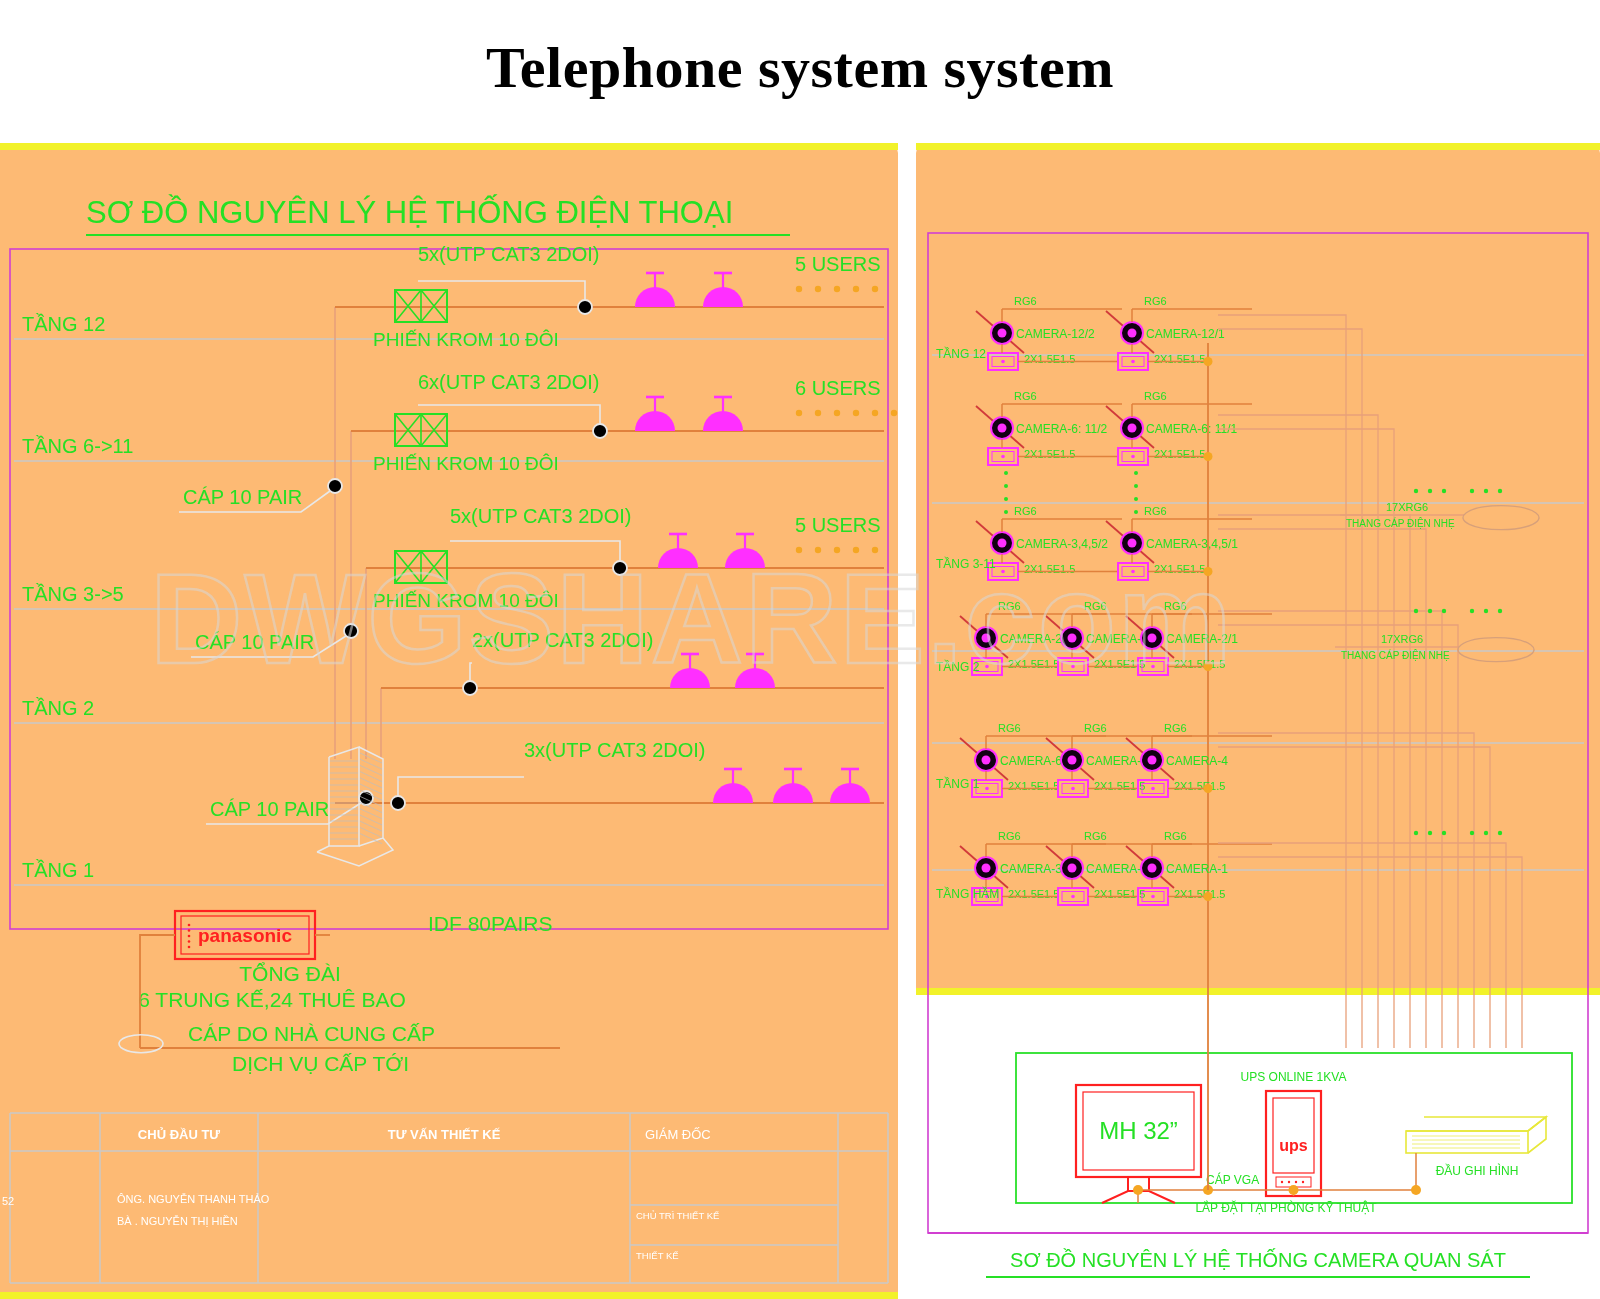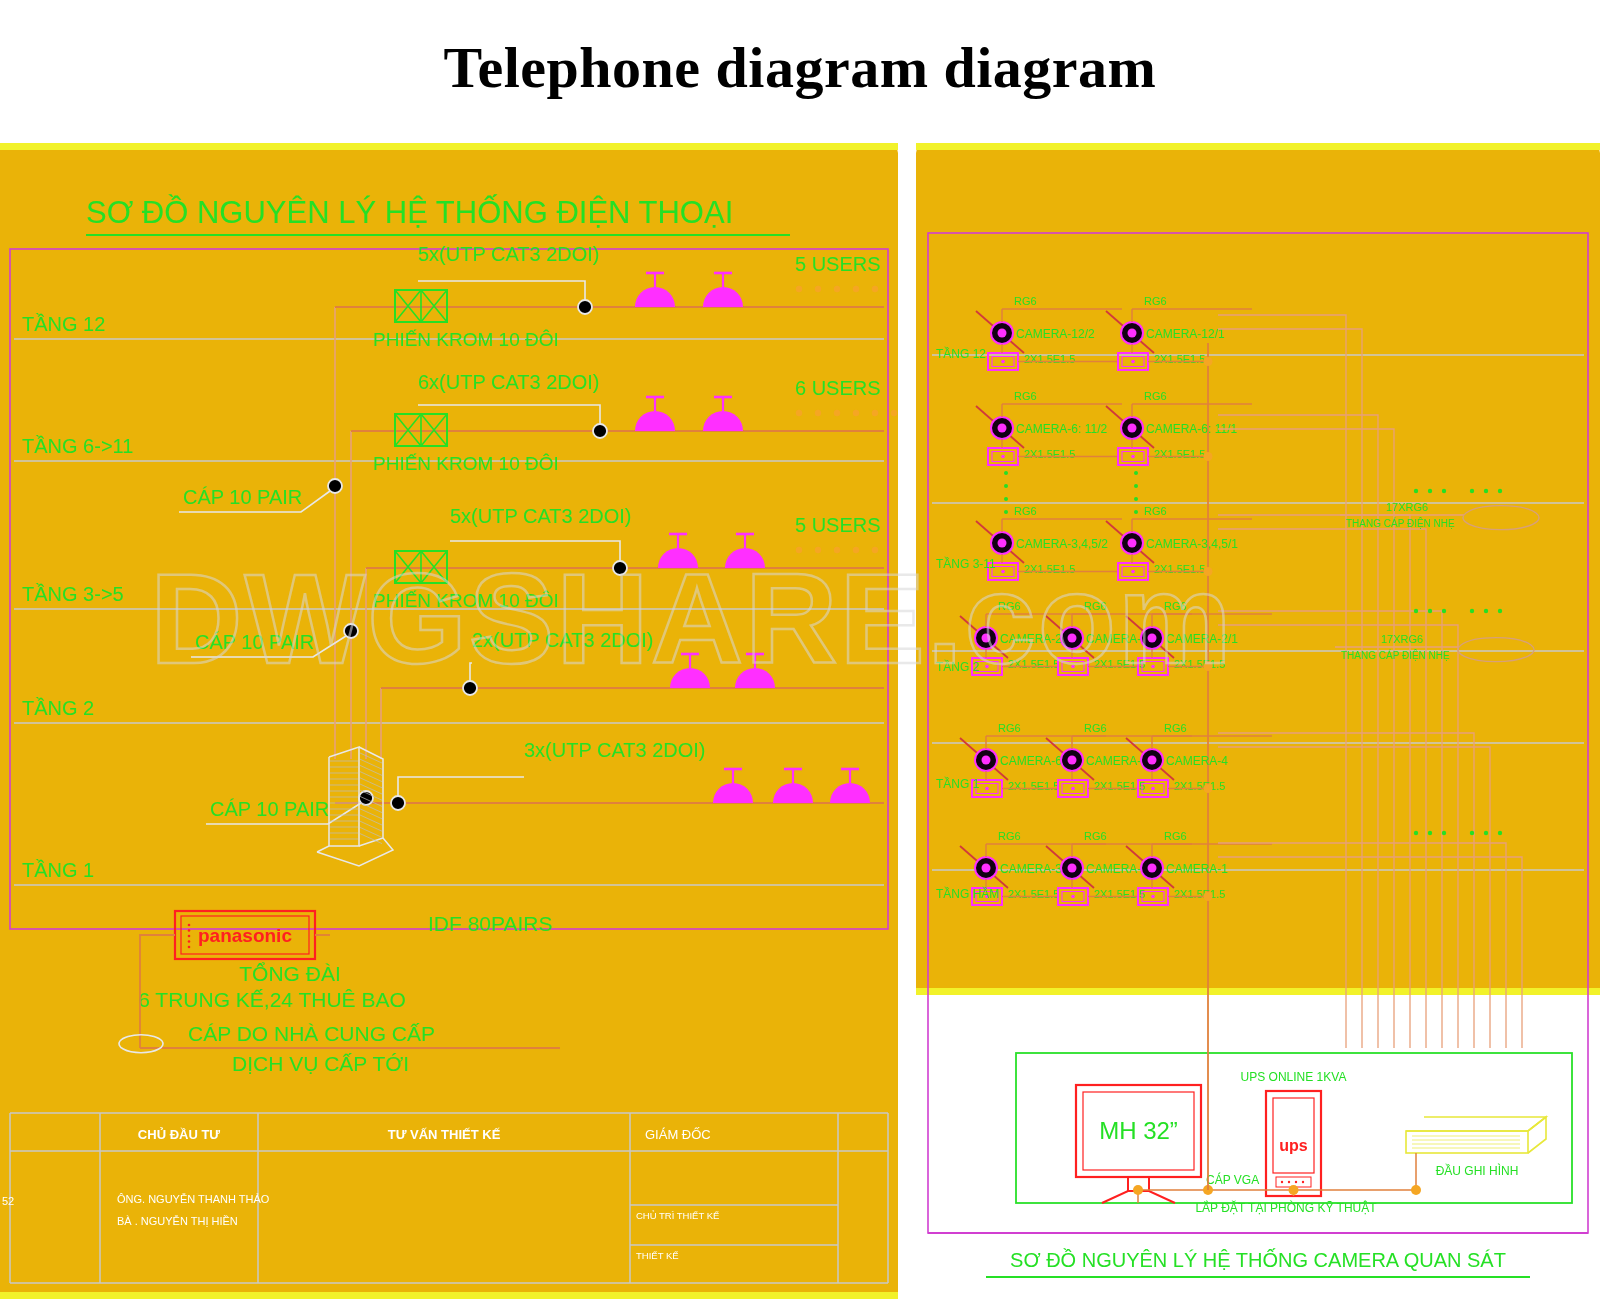--- a/index.html
+++ b/index.html
@@ -15,21 +15,21 @@
     position:absolute; top:34px; left:0; width:1600px;
     text-align:center;
     font-family:"Liberation Serif", serif;
     font-weight:bold;
     font-size:58px;
     color:#000000;
     letter-spacing:0.5px;
   }
   .panel {
     position:absolute;
-    background:#eab308;
+    background:#fdba74;
     border-radius:10px;
   }
   #panel-left  { left:0px;   top:143px; width:898px; height:1156px; border-radius:0 10px 0 0;}
   #panel-right { left:916px; top:143px; width:684px; height:852px; border-radius:10px 10px 0 0;}
   .yellowbar {
     position:absolute; left:0; top:0; width:100%; height:7px;
     background:#f2f22a;
   }
   .yellowbar.bottom { top:auto; bottom:0; }
   
@@ -46,21 +46,21 @@
     color:transparent;
     -webkit-text-stroke:2.5px rgba(215,215,215,0.55);
     white-space:nowrap;
     pointer-events:none;
     z-index:40;
   }
 </style>
 </head>
 <body>
 
-<div id="page-title">Telephone diagram diagram</div>
+<div id="page-title">Telephone system system</div>
 
 <div class="panel" id="panel-left">
   <div class="yellowbar"></div>
   <div class="yellowbar bottom"></div>
   <svg class="layer" id="left-svg" width="898" height="1156">
       <text x="86" y="80" fill="#25e025" font-size="31" text-anchor="start">SƠ ĐỒ NGUYÊN LÝ HỆ THỐNG ĐIỆN THOẠI</text>
       <line x1="86" y1="92" x2="790" y2="92" stroke="#25e025" stroke-width="2.2"></line>
       <rect x="10" y="106" width="878" height="680" stroke="#d13fd1" stroke-width="1.6" fill="none"></rect>
       <line x1="14" y1="196" x2="884" y2="196" stroke="#c9c9c9" stroke-width="1.6"></line>
       <line x1="14" y1="318" x2="884" y2="318" stroke="#c9c9c9" stroke-width="1.6"></line>

